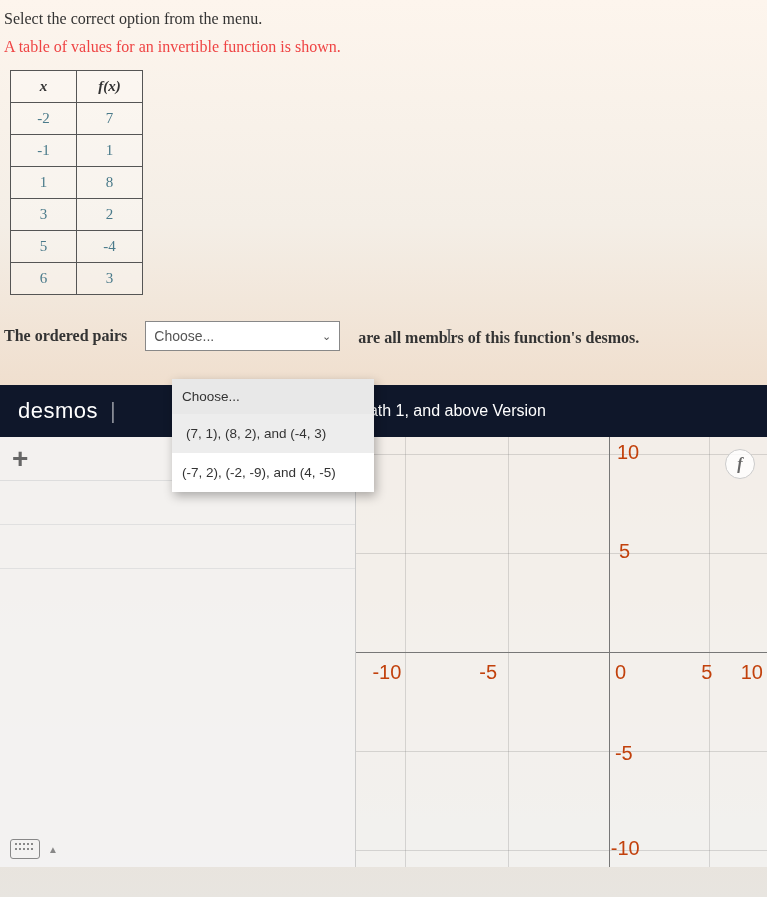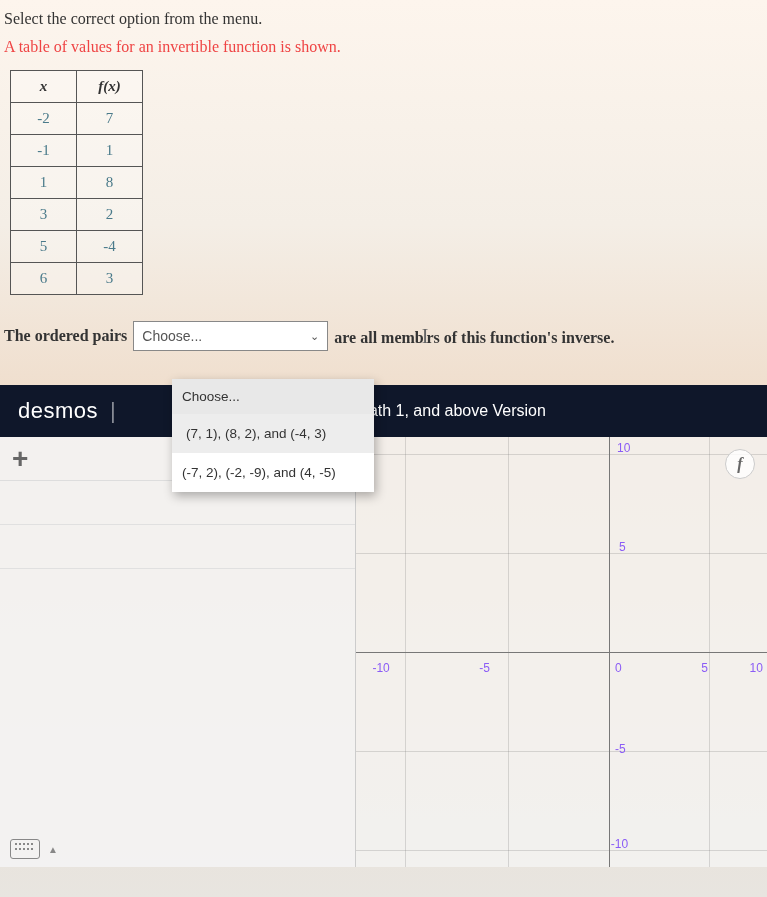--- a/index.html
+++ b/index.html
@@ -44,21 +44,21 @@
     .value-table th {
       font-style: italic;
       color: #333;
     }
     .sentence {
       padding: 6px 0 10px 4px;
       font-size: 16px;
       color: #333;
       display: flex;
       align-items: center;
-      gap: 6px;
+      gap: 18px;
       position: relative;
     }
     .sentence-part1 {
       font-weight: bold;
     }
     .select-box {
       width: 195px;
       height: 30px;
       border: 1px solid #888;
       background: #fff;
@@ -234,22 +234,22 @@
       background: rgba(120,120,120,0.25);
     }
     .grid-h {
       position: absolute;
       left: 0; right: 0;
       height: 1px;
       background: rgba(120,120,120,0.25);
     }
     .axis-label {
       position: absolute;
-      font-size: 12px;
-      color: #8b5cf6;
+      font-size: 20px;
+      color: #c2410c;
       font-family: Arial, sans-serif;
     }
     .wrench {
       position: absolute;
       top: 12px;
       right: 12px;
       width: 30px;
       height: 30px;
       background: rgba(255,255,255,0.8);
       border: 1px solid #ccc;
@@ -304,21 +304,21 @@
 </tbody>
   </table>
 
 <div class="sentence">
   <span class="sentence-part1">The ordered pairs</span>
   <div class="select-box">
     <span>Choose...</span>
     <span class="select-arrow">⌄</span>
   </div>
   <span class="sentence-part2">
-    <span>are all memb</span><span class="cursor-beam">I</span><span>rs of this function's inverse.</span>
+    <span>are all memb</span><span class="cursor-beam">I</span><span>rs of this function's desmos.</span>
   </span>
 </div>
 
 <div class="dropdown">
   <div class="dropdown-option placeholder">Choose...</div>
   <div class="dropdown-option highlight">(7, 1), (8, 2), and (-4, 3)</div>
   <div class="dropdown-option">(-7, 2), (-2, -9), and (4, -5)</div>
 </div>
 
 <div class="desmos-container">

